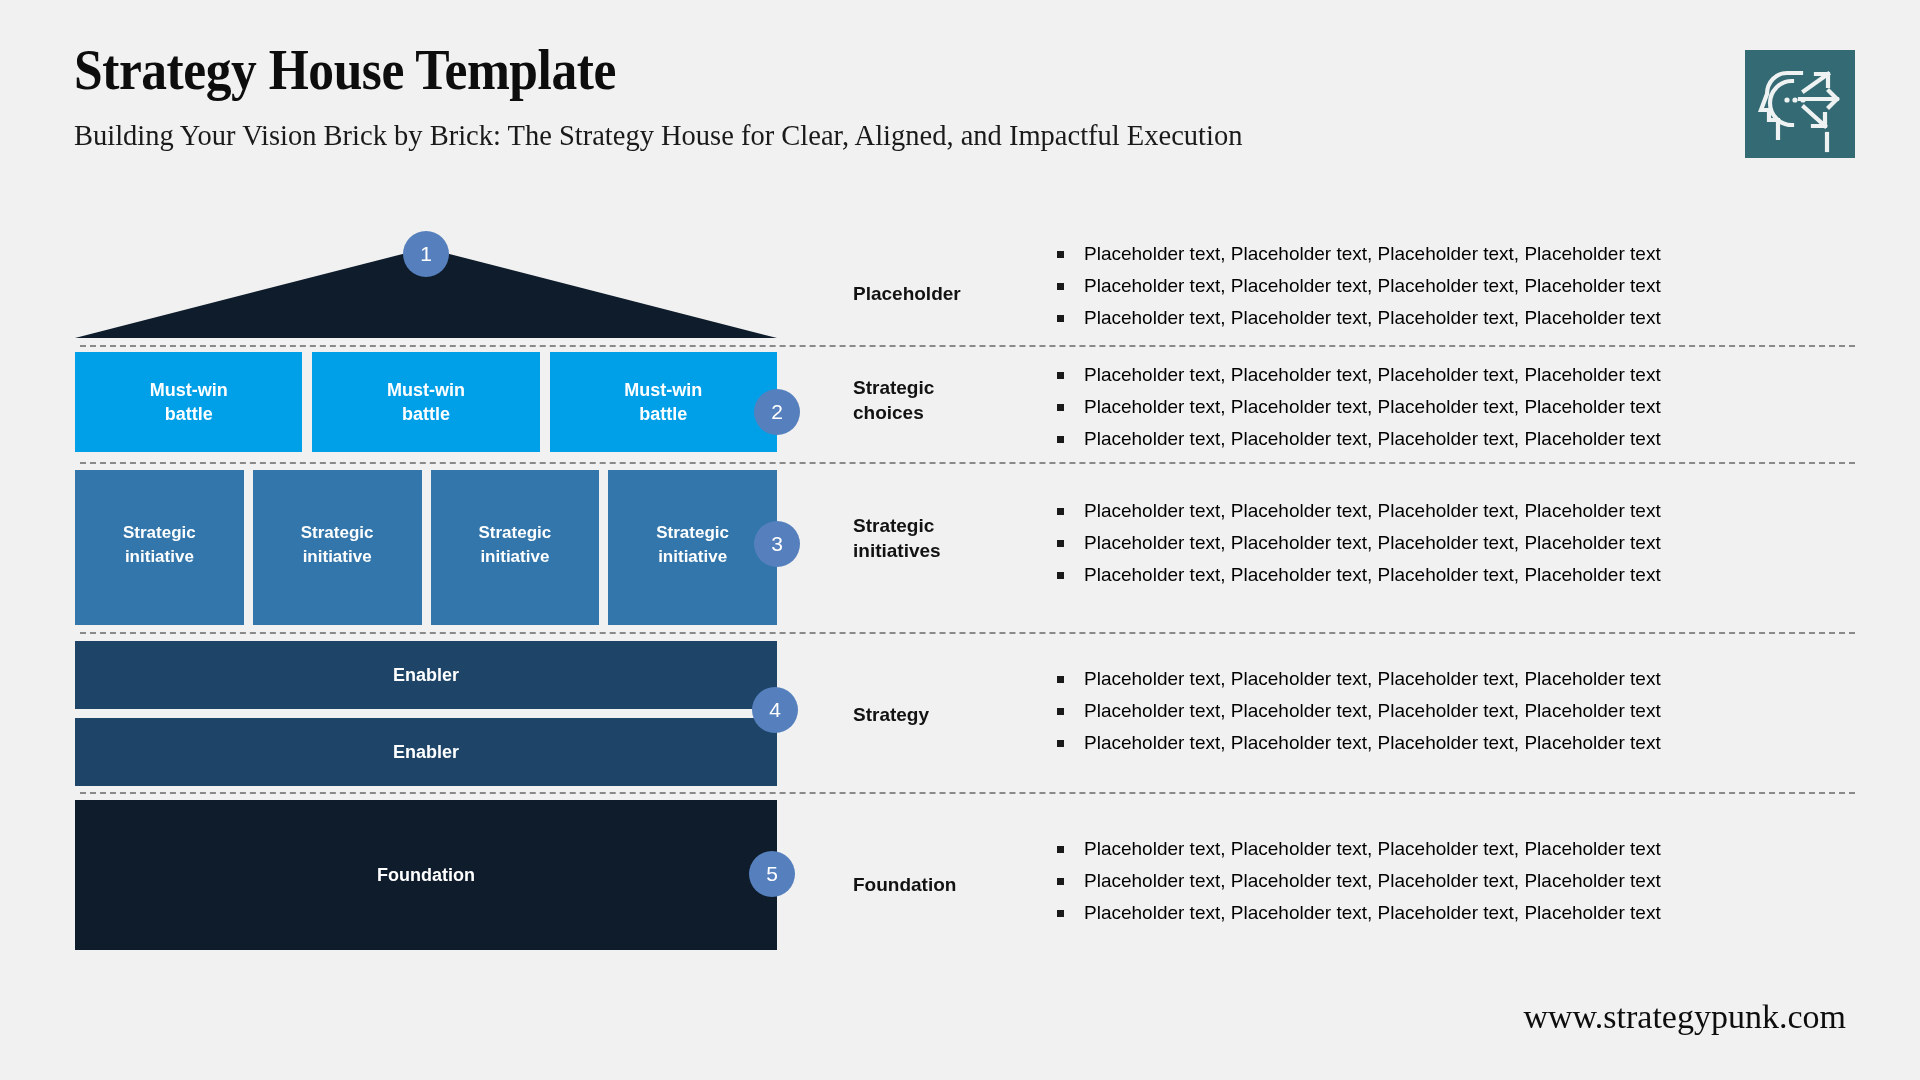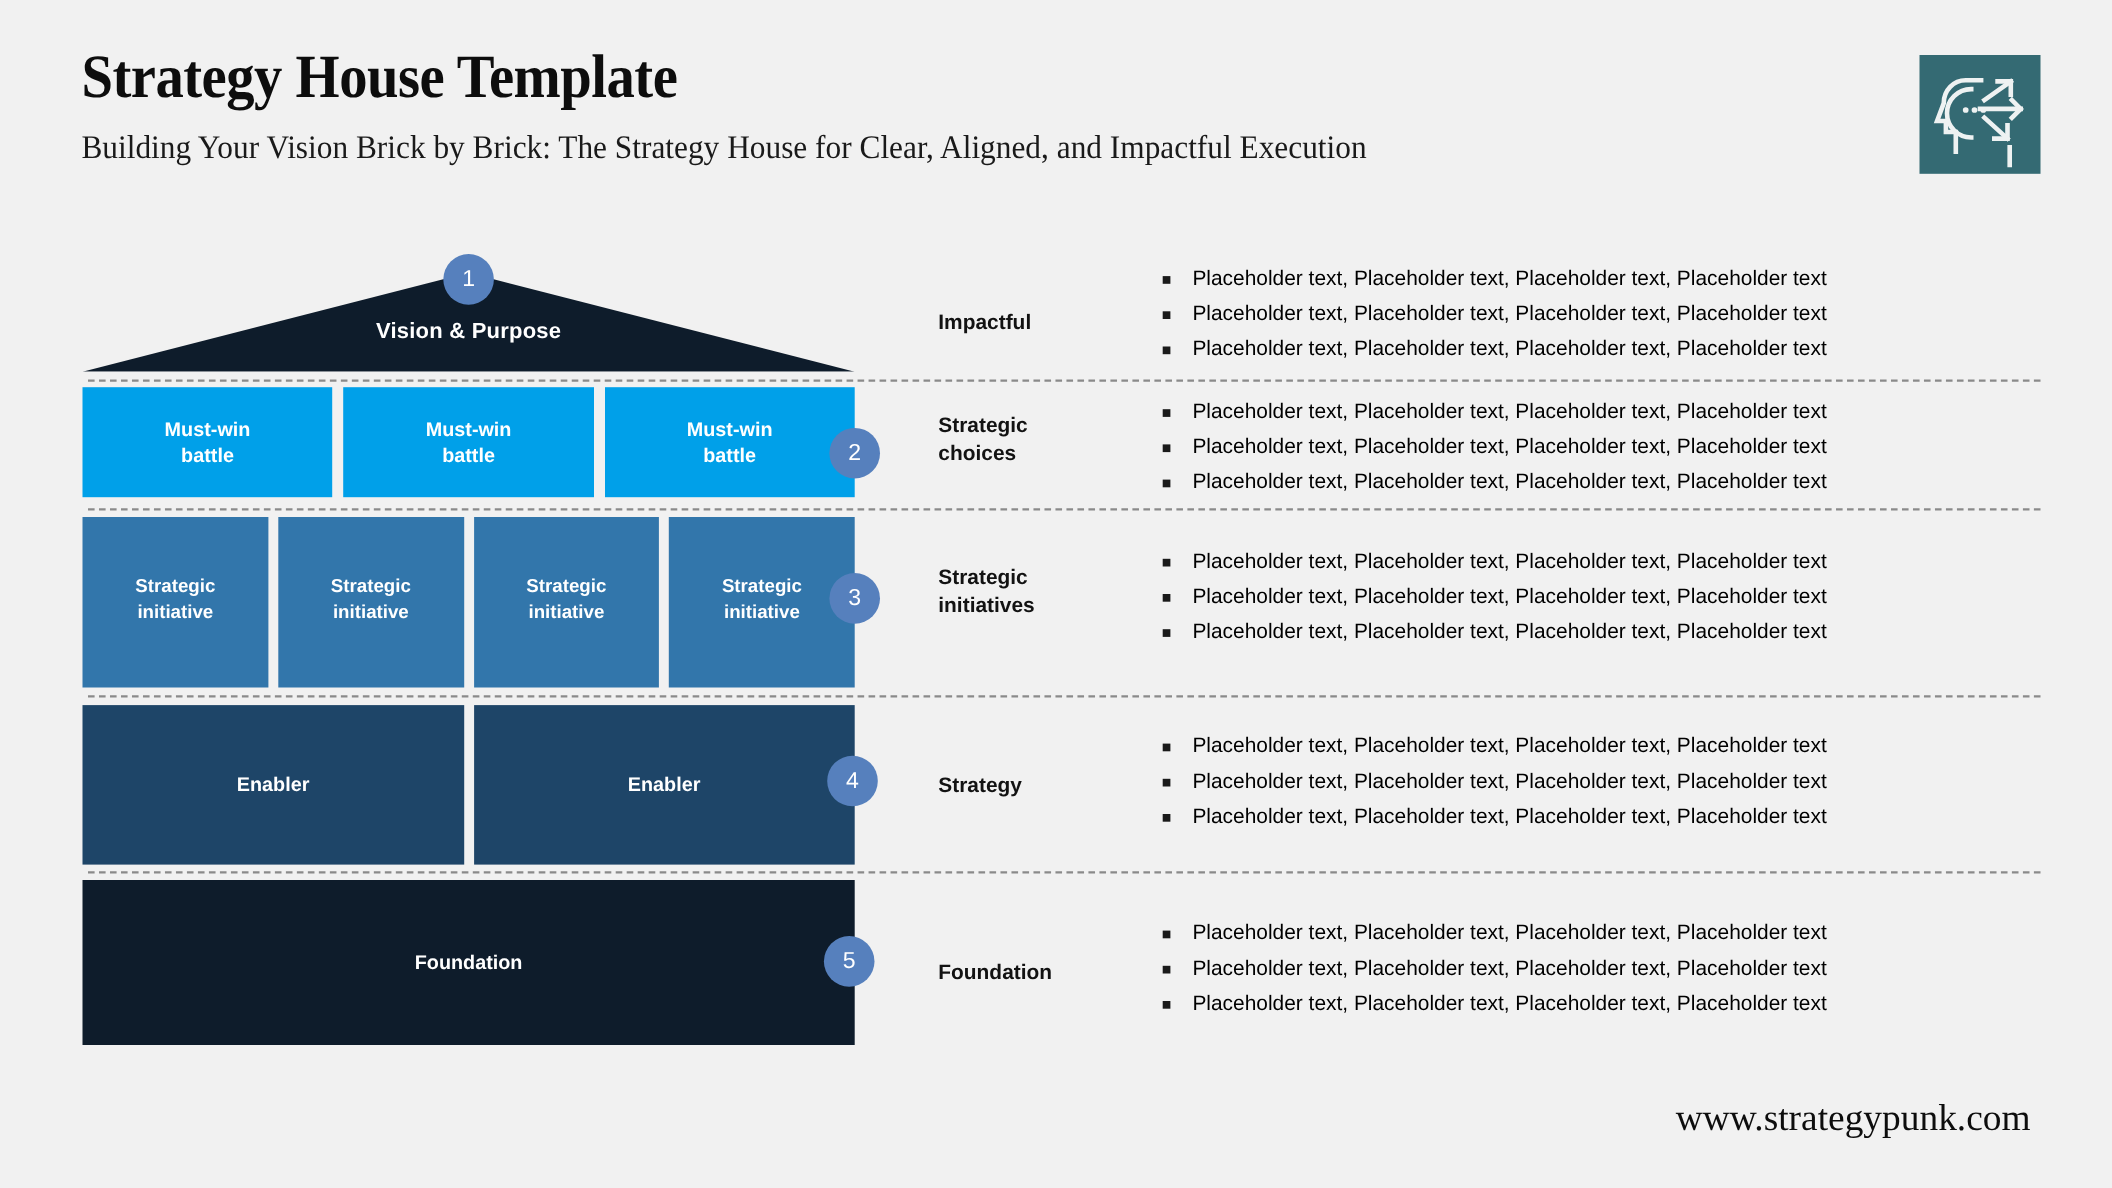--- a/index.html
+++ b/index.html
@@ -104,21 +104,21 @@
     font-size: 17px;
     font-weight: bold;
     line-height: 1.4;
     text-align: center;
     padding-bottom: 6px;
     box-sizing: border-box;
   }
 
   .row-enablers {
     left: 75px; top: 641px; width: 702px; height: 145px;
-    flex-direction: row; gap: 9px;
+    flex-direction: column; gap: 9px;
   }
   .enabler-box {
     flex: 1;
     background: #1e4568;
     display: flex;
     align-items: center;
     justify-content: center;
     color: #ffffff;
     font-size: 18px;
     font-weight: bold;
@@ -244,21 +244,20 @@
         <circle cx="50" cy="50" r="2.6"></circle>
         <circle cx="58" cy="50" r="2.6"></circle>
       </g>
     </svg>
   </span>
 </div>
 
 <div class="house">
 
   <div class="roof"></div>
-  <div class="roof-label">Vision &amp; Purpose</div>
 
   <div class="band row-battles">
     <div class="battle-box">Must-win<br>battle</div>
     <div class="battle-box">Must-win<br>battle</div>
     <div class="battle-box">Must-win<br>battle</div>
   </div>
 
   <div class="band row-initiatives">
     <div class="initiative-box">Strategic<br>initiative</div>
     <div class="initiative-box">Strategic<br>initiative</div>
@@ -280,21 +279,21 @@
   <div class="badge badge-5">5</div>
 </div>
 
 <div class="rows">
 
   <div class="sep sep-1"></div>
   <div class="sep sep-2"></div>
   <div class="sep sep-3"></div>
   <div class="sep sep-4"></div>
 
-  <div class="cat-label cat-1">Impactful</div>
+  <div class="cat-label cat-1">Placeholder</div>
   <div class="cat-label cat-2">Strategic<br>choices</div>
   <div class="cat-label cat-3">Strategic<br>initiatives</div>
   <div class="cat-label cat-4">Strategy</div>
   <div class="cat-label cat-5">Foundation</div>
 
   <div class="bullets bl-1">
     <div class="bullet-item"><span class="marker"></span><span>Placeholder text, Placeholder text, Placeholder text, Placeholder text</span></div>
     <div class="bullet-item"><span class="marker"></span><span>Placeholder text, Placeholder text, Placeholder text, Placeholder text</span></div>
     <div class="bullet-item"><span class="marker"></span><span>Placeholder text, Placeholder text, Placeholder text, Placeholder text</span></div>
   </div>

